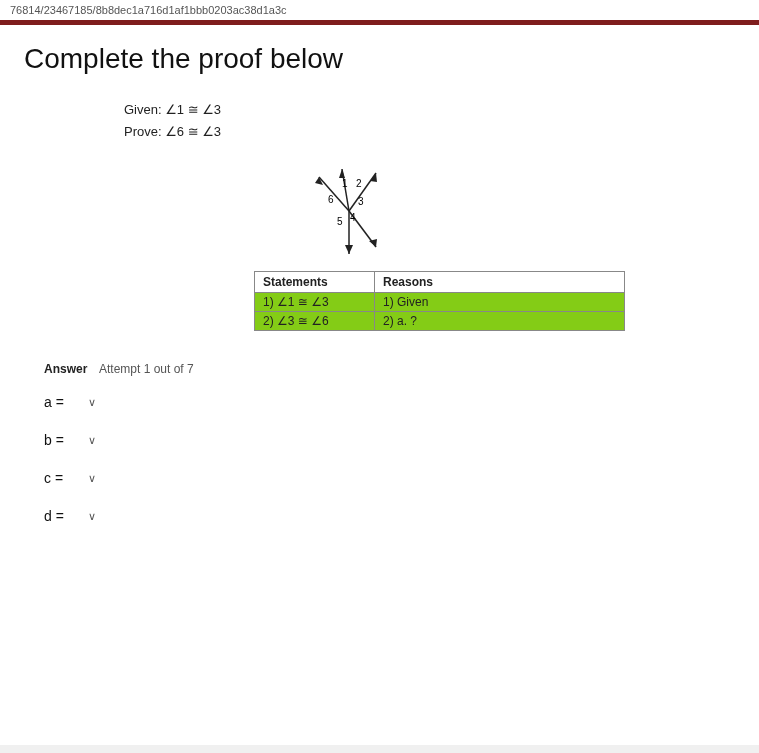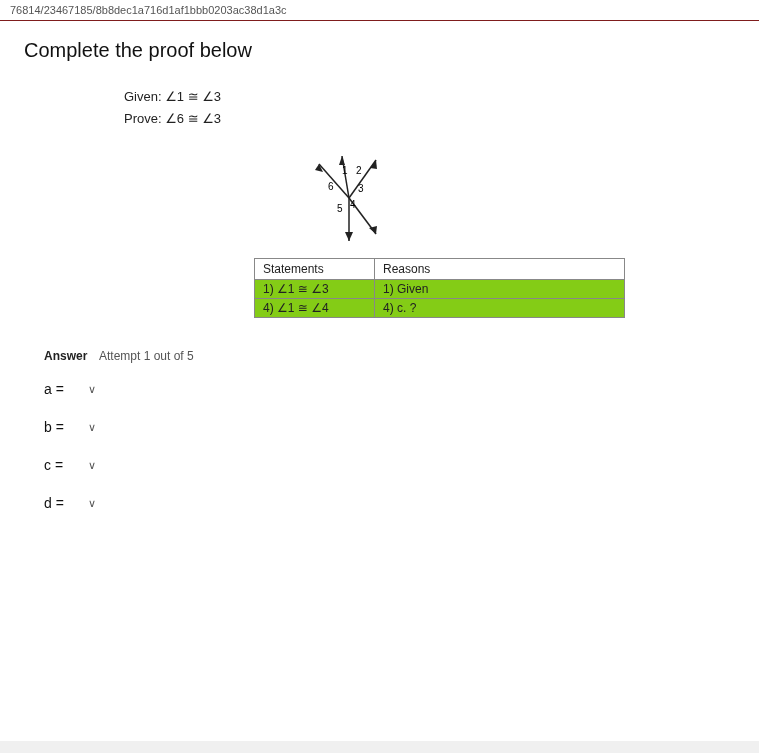--- a/index.html
+++ b/index.html
@@ -9,30 +9,30 @@
       background: #f0f0f0;
       width: 759px;
       min-height: 753px;
       color: #222;
     }
     .breadcrumb-bar {
       background: #fff;
       padding: 4px 10px;
       font-size: 11px;
       color: #555;
-      border-bottom: 1px solid #7f1d1d;
+      border-bottom: 5px solid #7f1d1d;
     }
     .page-content {
       background: #fff;
       margin: 0;
       padding: 18px 24px 30px 24px;
       min-height: 720px;
     }
     .page-title {
-      font-size: 20px;
+      font-size: 28px;
       font-weight: normal;
       margin-bottom: 24px;
       color: #111;
     }
     .proof-area {
       display: flex;
       flex-direction: column;
       align-items: center;
       margin-left: 100px;
     }
@@ -53,21 +53,21 @@
     }
     .proof-table {
       border-collapse: collapse;
       font-size: 12px;
       min-width: 370px;
     }
     .proof-table th {
       border: 1px solid #888;
       padding: 3px 8px;
       background: #fff;
-      font-weight: normal;
+      font-weight: bold;
       text-align: left;
     }
     .proof-table td {
       border: 1px solid #888;
       padding: 2px 8px;
       background: #84cc16;
     }
     .proof-table .stmt-col {
       min-width: 120px;
     }
@@ -168,31 +168,31 @@
             <th class="stmt-col">Statements</th>
             <th class="rsn-col">Reasons</th>
           </tr>
         </thead>
         <tbody id="proof-tbody">
         <tr>
               <td>1) ∠1 ≅ ∠3</td>
               <td>1) Given</td>
             </tr>
             <tr>
-              <td>4) ∠1 ≅ ∠4</td>
-              <td>4) c. ?</td>
+              <td>2) ∠3 ≅ ∠6</td>
+              <td>2) a. ?</td>
             </tr>
           </tbody>
       </table>
     </div>
   </div>
 
   <div class="answer-section">
     <span class="answer-label">Answer</span>
-    <span class="attempt-text">Attempt 1 out of 5</span>
+    <span class="attempt-text">Attempt 1 out of 7</span>
 
     <div class="answer-fields">
 
     <div class="answer-row">
           <span class="answer-row-label">a =</span>
           <span class="dropdown-arrow">∨</span>
         </div>
         <div class="answer-row">
           <span class="answer-row-label">b =</span>
           <span class="dropdown-arrow">∨</span>

